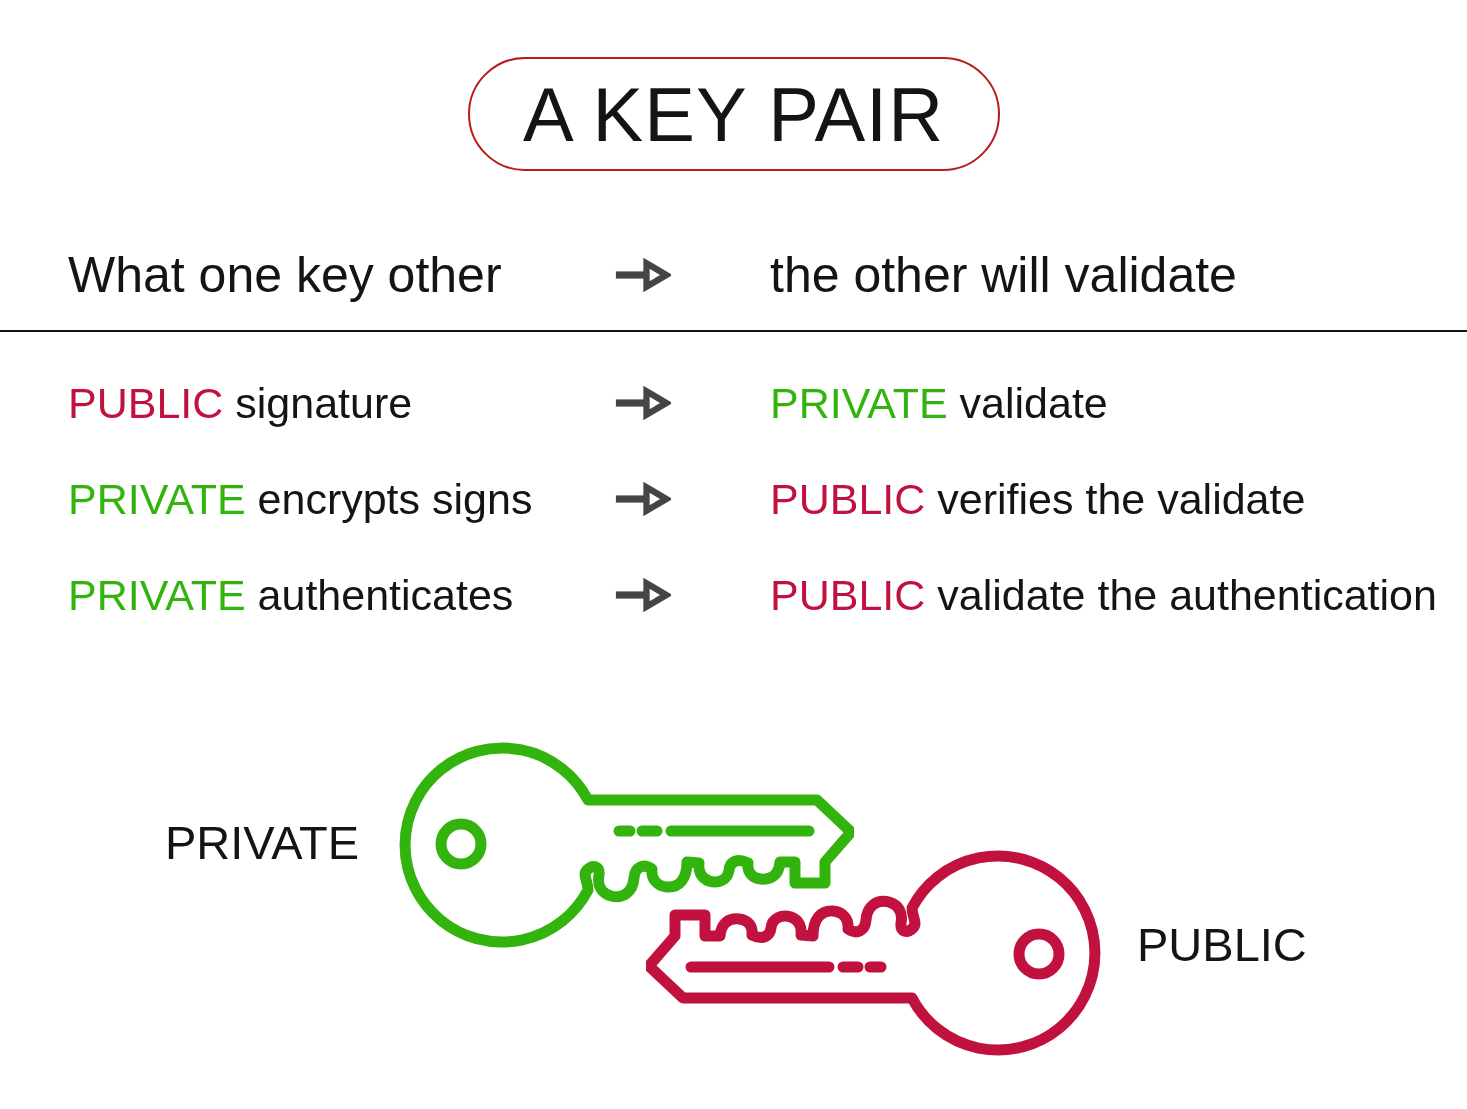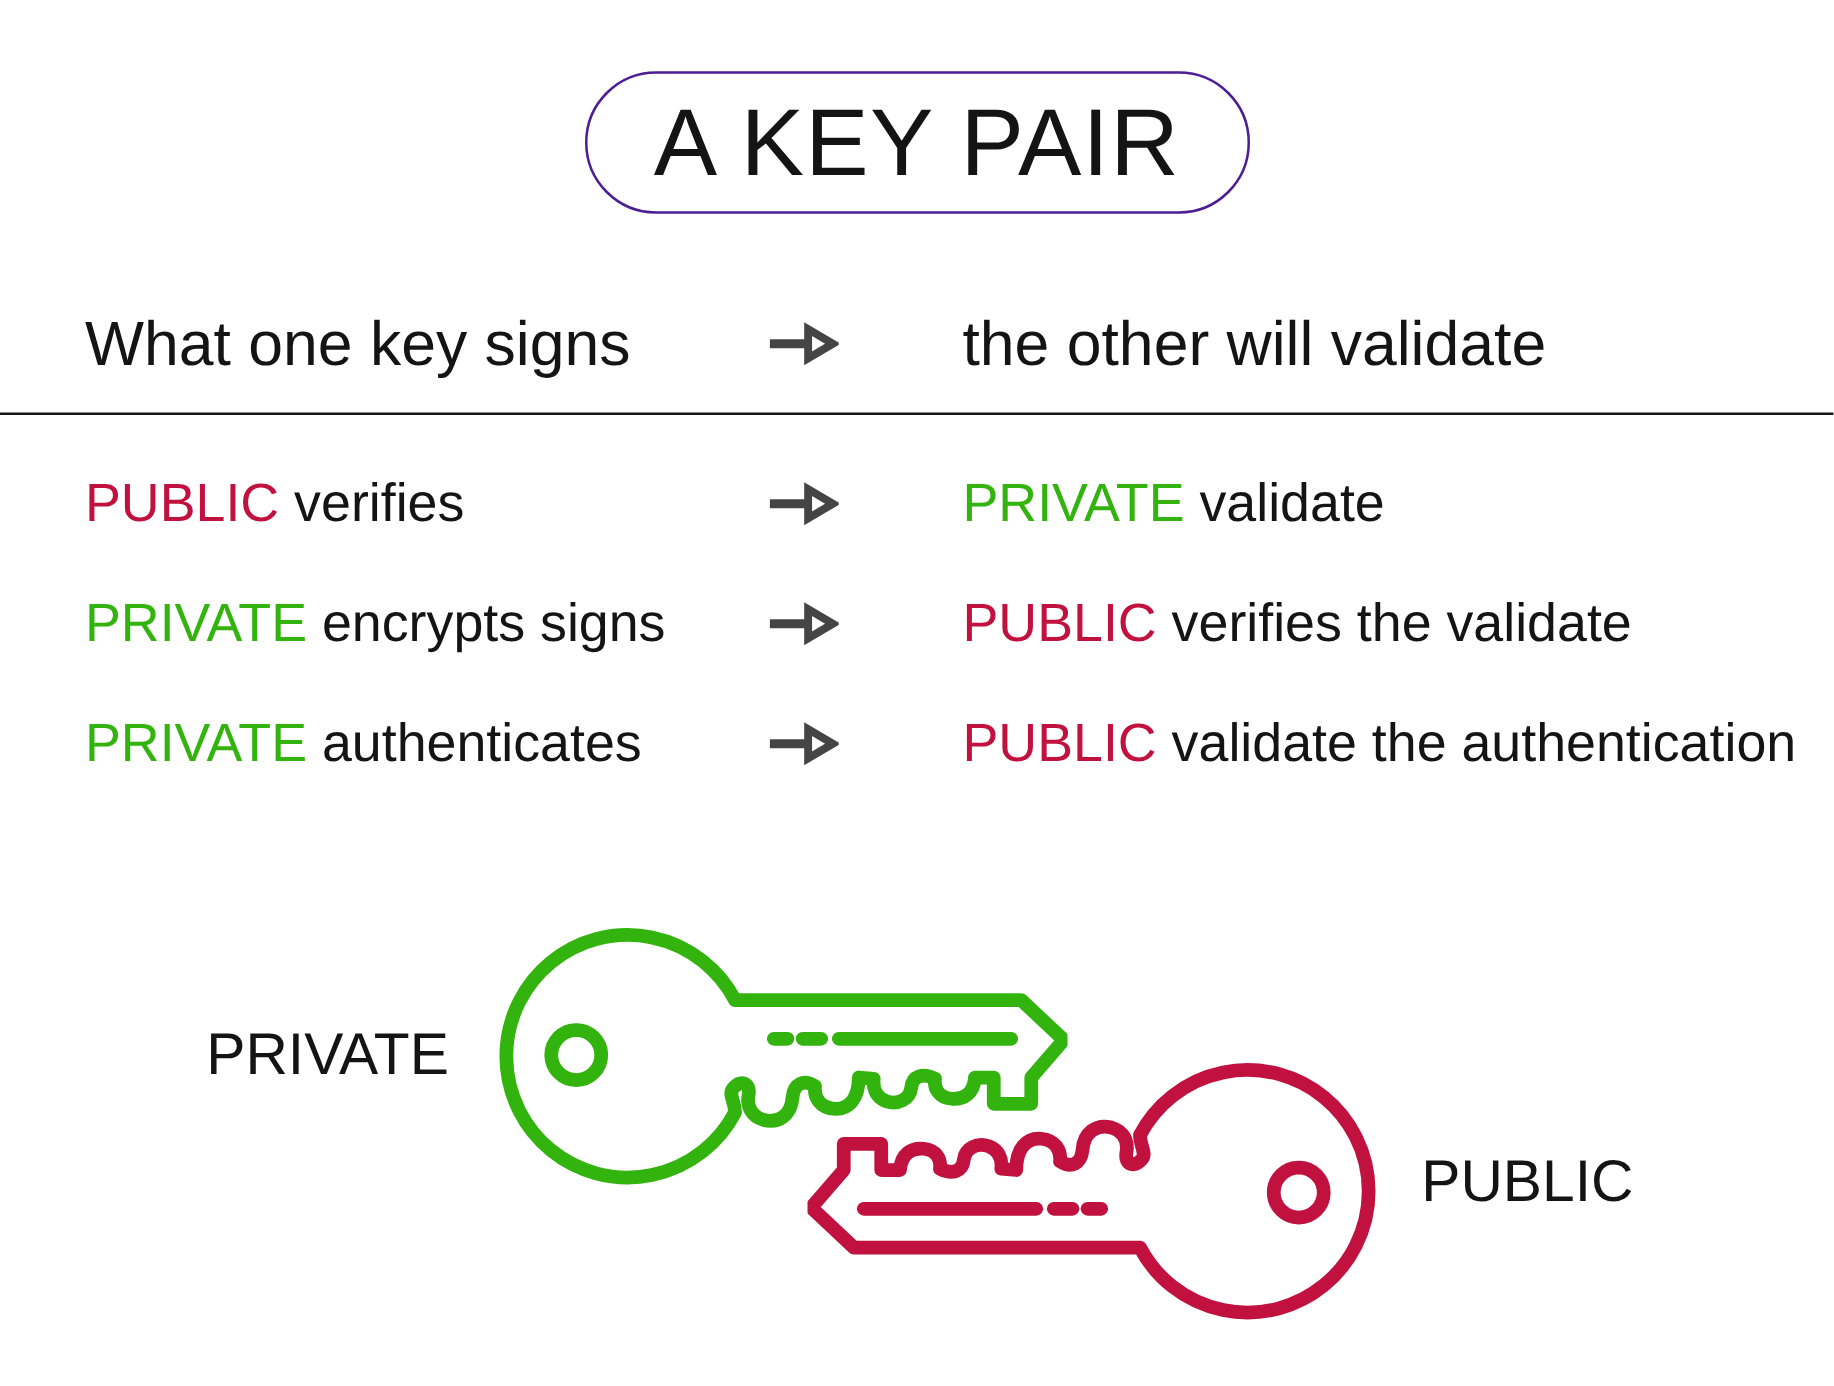--- a/index.html
+++ b/index.html
@@ -14,21 +14,21 @@
   }
 
   
   .title-pill {
     position: absolute;
     top: 57px;
     left: 50%;
     transform: translateX(-50%);
     width: 528px;
     height: 110px;
-    border: 2px solid #4c1d95;
+    border: 2px solid #b91c1c;
     border-radius: 58px;
     display: flex;
     align-items: center;
     justify-content: center;
   }
   .title-text {
     font-size: 76px;
     letter-spacing: 1px;
     color: #141414;
     white-space: nowrap;
@@ -79,34 +79,34 @@
 </head>
 <body>
 
 <div class="canvas">
 
   <div class="title-pill">
     <div class="title-text">A KEY PAIR</div>
   </div>
 
   <div class="row header-row">
-    <div class="cell-left">What one key signs</div>
+    <div class="cell-left">What one key other</div>
     <div class="arrow-slot">
       <svg class="arrow-icon" width="58" height="36" viewBox="0 0 64 40">
         <path d="M3 20 H37" fill="none" stroke="#454545" stroke-width="8"></path>
         <path d="M37 7 L59 20 L37 33 Z" fill="none" stroke="#454545" stroke-width="7" stroke-linejoin="miter"></path>
       </svg>
     </div>
     <div class="cell-right">the other will validate</div>
   </div>
 
   <div class="divider"></div>
 
   <div class="row data-row row-1">
-    <div class="cell-left"><span class="crimson">PUBLIC</span><span> verifies</span></div>
+    <div class="cell-left"><span class="crimson">PUBLIC</span><span> signature</span></div>
     <div class="arrow-slot">
       <svg class="arrow-icon" width="58" height="36" viewBox="0 0 64 40">
         <path d="M3 20 H37" fill="none" stroke="#454545" stroke-width="8"></path>
         <path d="M37 7 L59 20 L37 33 Z" fill="none" stroke="#454545" stroke-width="7" stroke-linejoin="miter"></path>
       </svg>
     </div>
     <div class="cell-right"><span class="green">PRIVATE</span><span> validate</span></div>
   </div>
 
   <div class="row data-row row-2">

